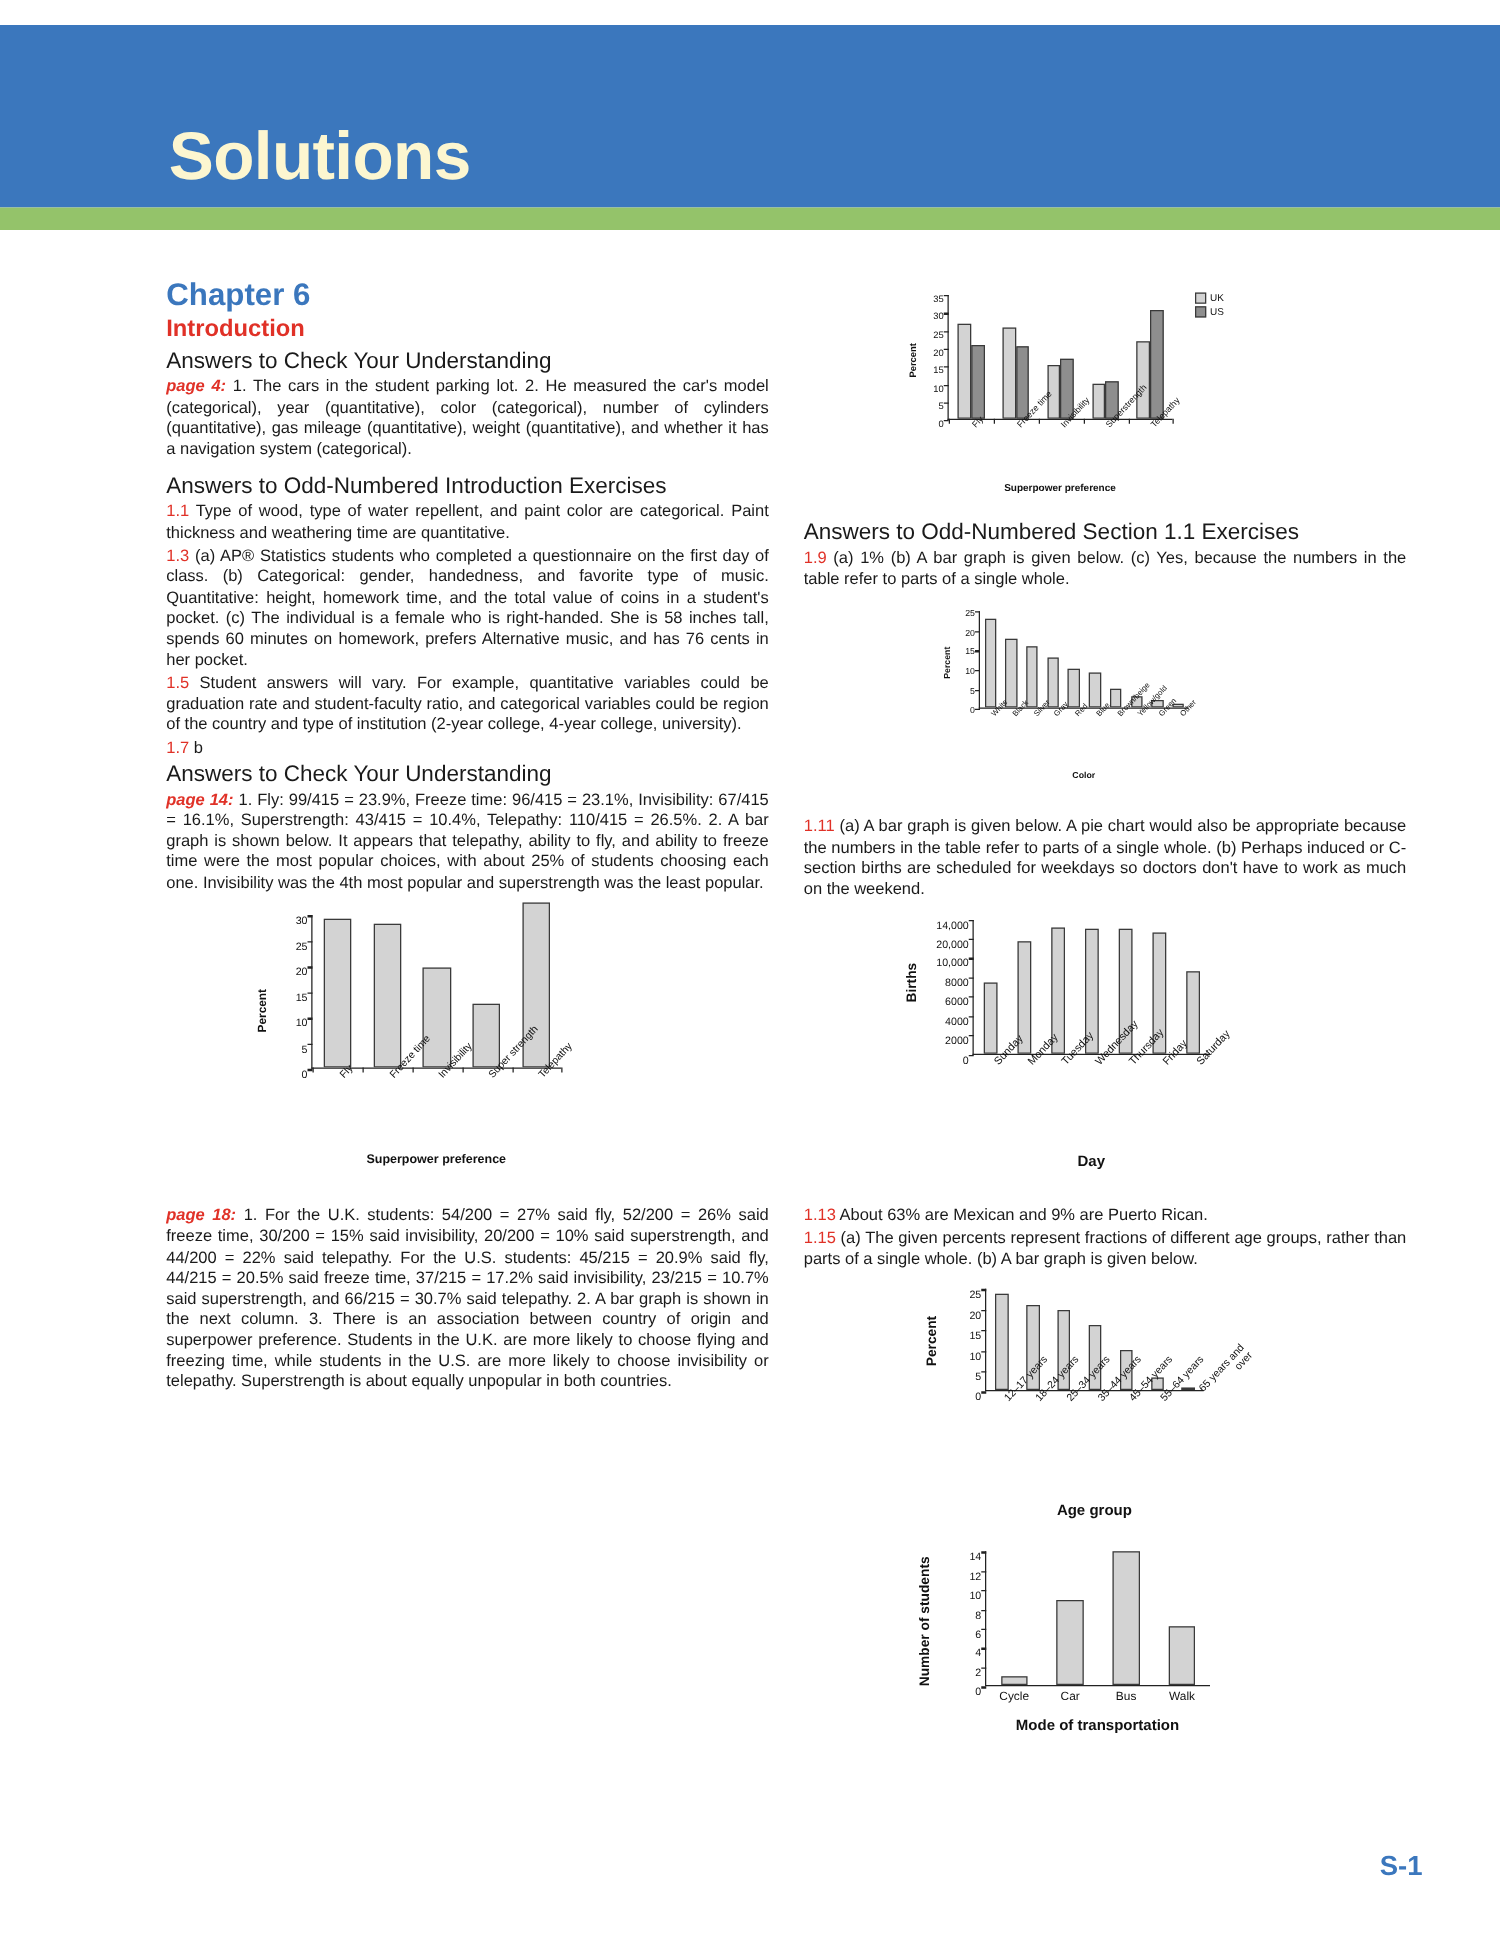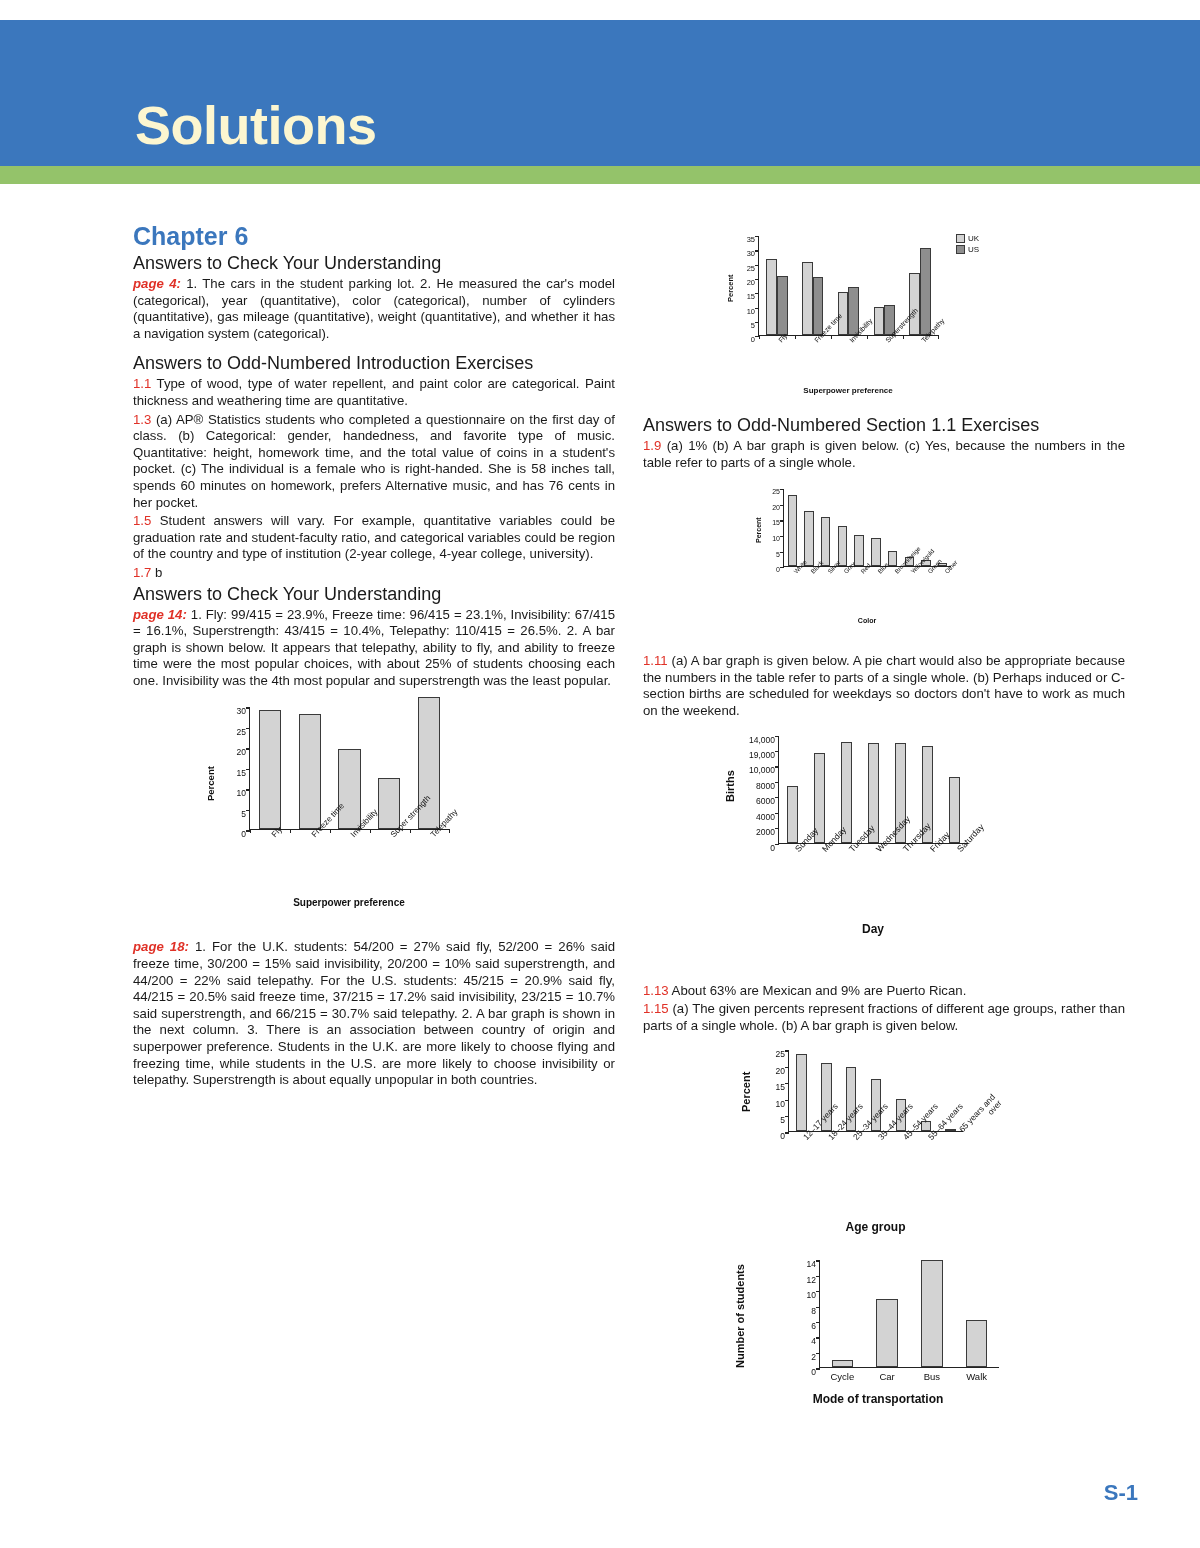--- a/index.html
+++ b/index.html
@@ -146,20 +146,21 @@
 <body>
 
 <div class="banner">
   <div class="banner-title">Solutions</div>
 </div>
 <div class="banner-stripe"></div>
 
 <div class="col col-left">
 
   <h2 class="chapter">Chapter 6</h2>
+  <h3 class="sec-red">Introduction</h3>
   <h4 class="subhead">Answers to Check Your Understanding</h4>
 
   <p class="body">
     <span class="pageref">page 4:</span><span> 1. The cars in the student parking lot. 2. He measured the car's model (categorical), year (quantitative), color (categorical), number of cylinders (quantitative), gas mileage (quantitative), weight (quantitative), and whether it has a navigation system (categorical).</span>
   </p>
 
   <h4 class="subhead" style="margin-top:11px;">Answers to Odd-Numbered Introduction Exercises</h4>
 
   <p class="body">
     <span class="exno">1.1</span><span> Type of wood, type of water repellent, and paint color are categorical. Paint thickness and weathering time are quantitative.</span>
@@ -424,21 +425,21 @@
   <p class="body" style="margin-top:14px;">
     <span class="exno">1.11</span><span> (a) A bar graph is given below. A pie chart would also be appropriate because the numbers in the table refer to parts of a single whole. (b) Perhaps induced or C-section births are scheduled for weekdays so doctors don't have to work as much on the weekend.</span>
   </p>
 
   <div class="figure" style="height:218px;">
     <div class="chart-wrap" style="position:absolute; left:135px; top:8px;">
       <div class="yaxis-label" style="left:-54px; top:20px; height:46px; font-size:11px;">Births</div>
       <div class="plot" style="width:190px; height:108px;">
         <div class="ytick" style="top:-6px;">14,000</div>
         <div class="ytickmark" style="top:0px;"></div>
-        <div class="ytick" style="top:9.4px;">19,000</div>
+        <div class="ytick" style="top:9.4px;">20,000</div>
         <div class="ytickmark" style="top:15.4px;"></div>
         <div class="ytick" style="top:24.8px;">10,000</div>
         <div class="ytickmark" style="top:30.8px;"></div>
         <div class="ytick" style="top:40.2px;">8000</div>
         <div class="ytickmark" style="top:46.2px;"></div>
         <div class="ytick" style="top:55.6px;">6000</div>
         <div class="ytickmark" style="top:61.6px;"></div>
         <div class="ytick" style="top:71px;">4000</div>
         <div class="ytickmark" style="top:77px;"></div>
         <div class="ytick" style="top:86.4px;">2000</div>
@@ -489,21 +490,21 @@
             </div>
           <div class="xslot">
               <span class="xrot" style="font-size:8.6px;">Saturday</span>
             </div>
         </div>
       </div>
       <div class="xaxis-title" style="top:186px; width:190px; font-size:12px;">Day</div>
     </div>
   </div>
 
-  <p class="body" style="margin-top:37px;">
+  <p class="body" style="margin-top:18px;">
     <span class="exno">1.13</span><span> About 63% are Mexican and 9% are Puerto Rican.</span>
   </p>
   <p class="body">
     <span class="exno">1.15</span><span> (a) The given percents represent fractions of different age groups, rather than parts of a single whole. (b) A bar graph is given below.</span>
   </p>
 
   <div class="figure" style="height:200px;">
     <div class="chart-wrap" style="position:absolute; left:145px; top:8px;">
       <div class="yaxis-label" style="left:-48px; top:12px; height:50px; font-size:11px;">Percent</div>
       <div class="plot" style="width:175px; height:82px;">
@@ -567,21 +568,21 @@
         </div>
       </div>
       <div class="xaxis-title" style="top:170px; width:175px; font-size:12px;">Age group</div>
     </div>
   </div>
 
 
   <div class="figure" style="height:180px;">
     <div class="chart-wrap" style="position:absolute; left:145px; top:10px;">
       <div class="yaxis-label" style="left:-54px; top:0px; height:108px; font-size:11px;">Number of students</div>
-      <div class="plot" style="width:180px; height:108px;margin-left:31px;">
+      <div class="plot" style="width:180px; height:108px;">
         <div class="ytick" style="top:-6px;">14</div>
         <div class="ytickmark" style="top:0px;"></div>
         <div class="ytick" style="top:9.4px;">12</div>
         <div class="ytickmark" style="top:15.4px;"></div>
         <div class="ytick" style="top:24.8px;">10</div>
         <div class="ytickmark" style="top:30.8px;"></div>
         <div class="ytick" style="top:40.2px;">8</div>
         <div class="ytickmark" style="top:46.2px;"></div>
         <div class="ytick" style="top:55.6px;">6</div>
         <div class="ytickmark" style="top:61.6px;"></div>

